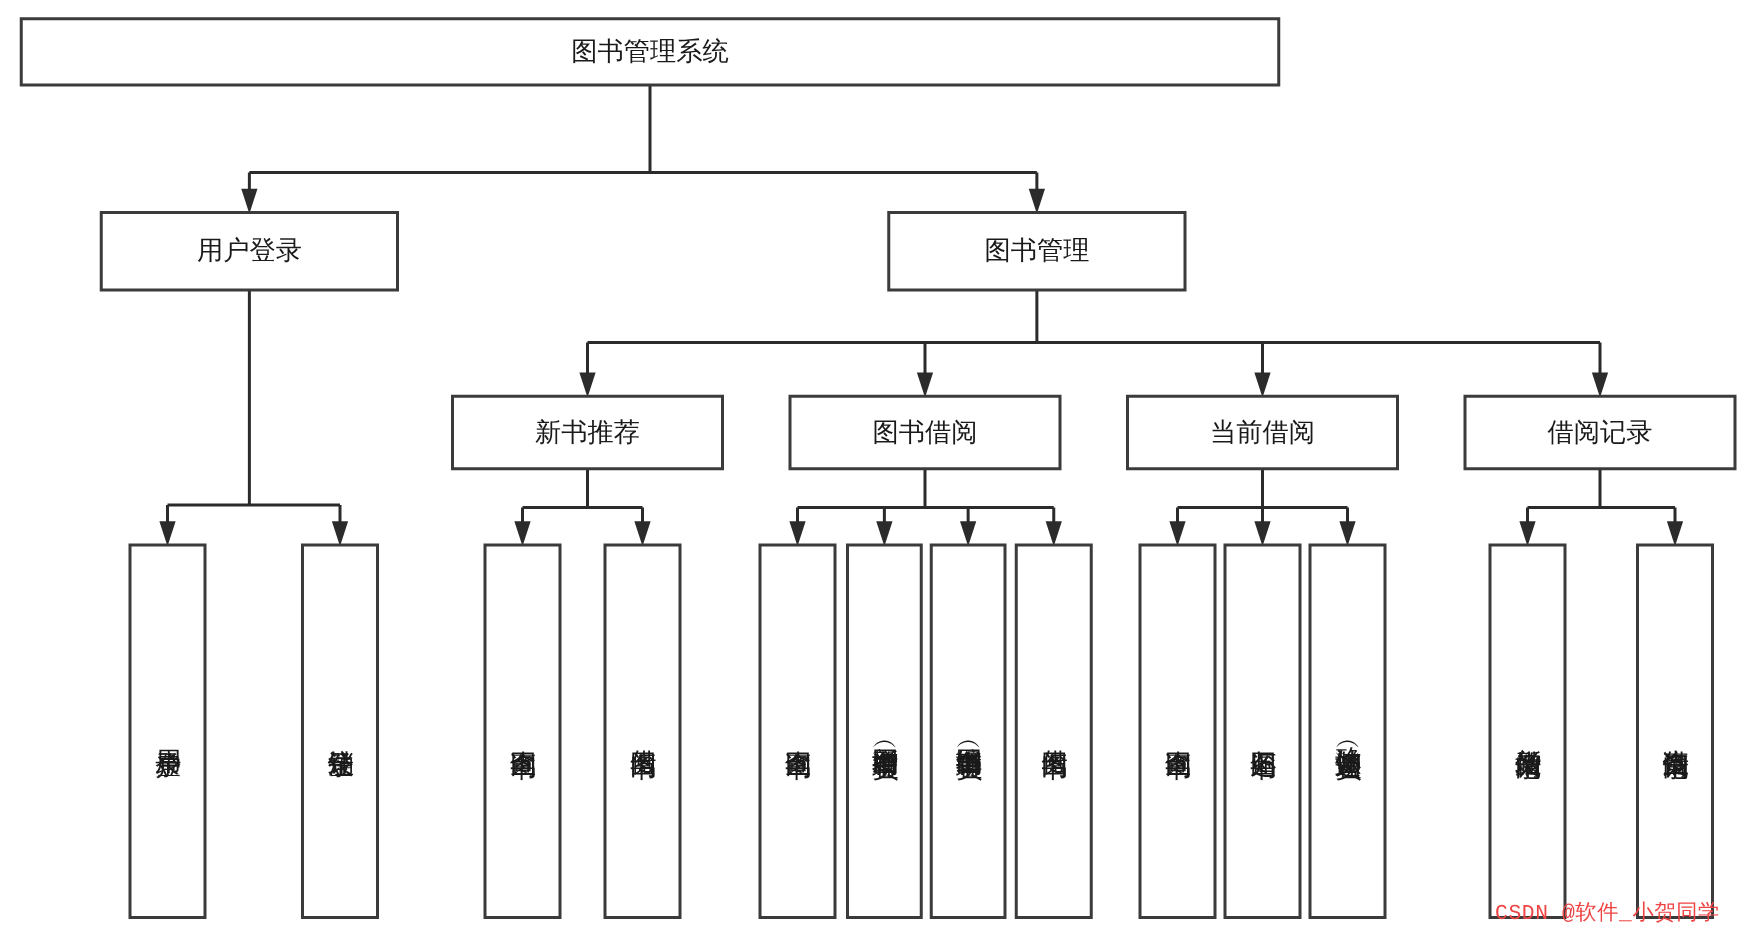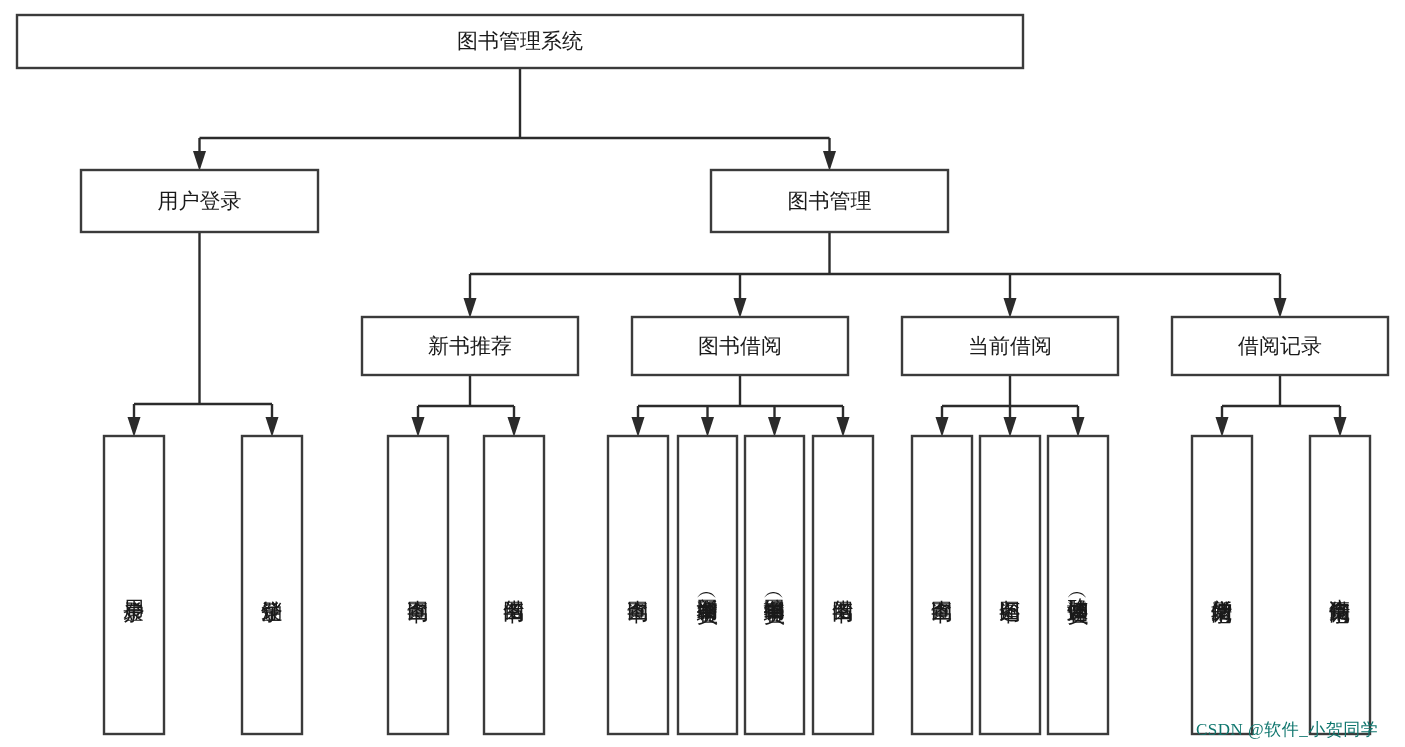--- a/index.html
+++ b/index.html
@@ -61,23 +61,23 @@
     line-height: 1.12;
     writing-mode: vertical-rl;
     text-orientation: upright;
     letter-spacing: 1px;
     pointer-events: none;
     box-sizing: border-box;
     text-align: center;
   }
   .watermark {
     position: absolute;
-    font-family: Liberation Serif, serif;
+    font-family: Liberation Mono, monospace;
     font-size: 17px;
-    color: #0f766e;
+    color: #ef4444;
     letter-spacing: 0.5px;
     white-space: nowrap;
   }
 </style>
 </head>
 <body>
 
 <div id="diagram-root">
   <svg class="tree-canvas" viewBox="0 0 1405 747">
     <g id="edges-layer">

